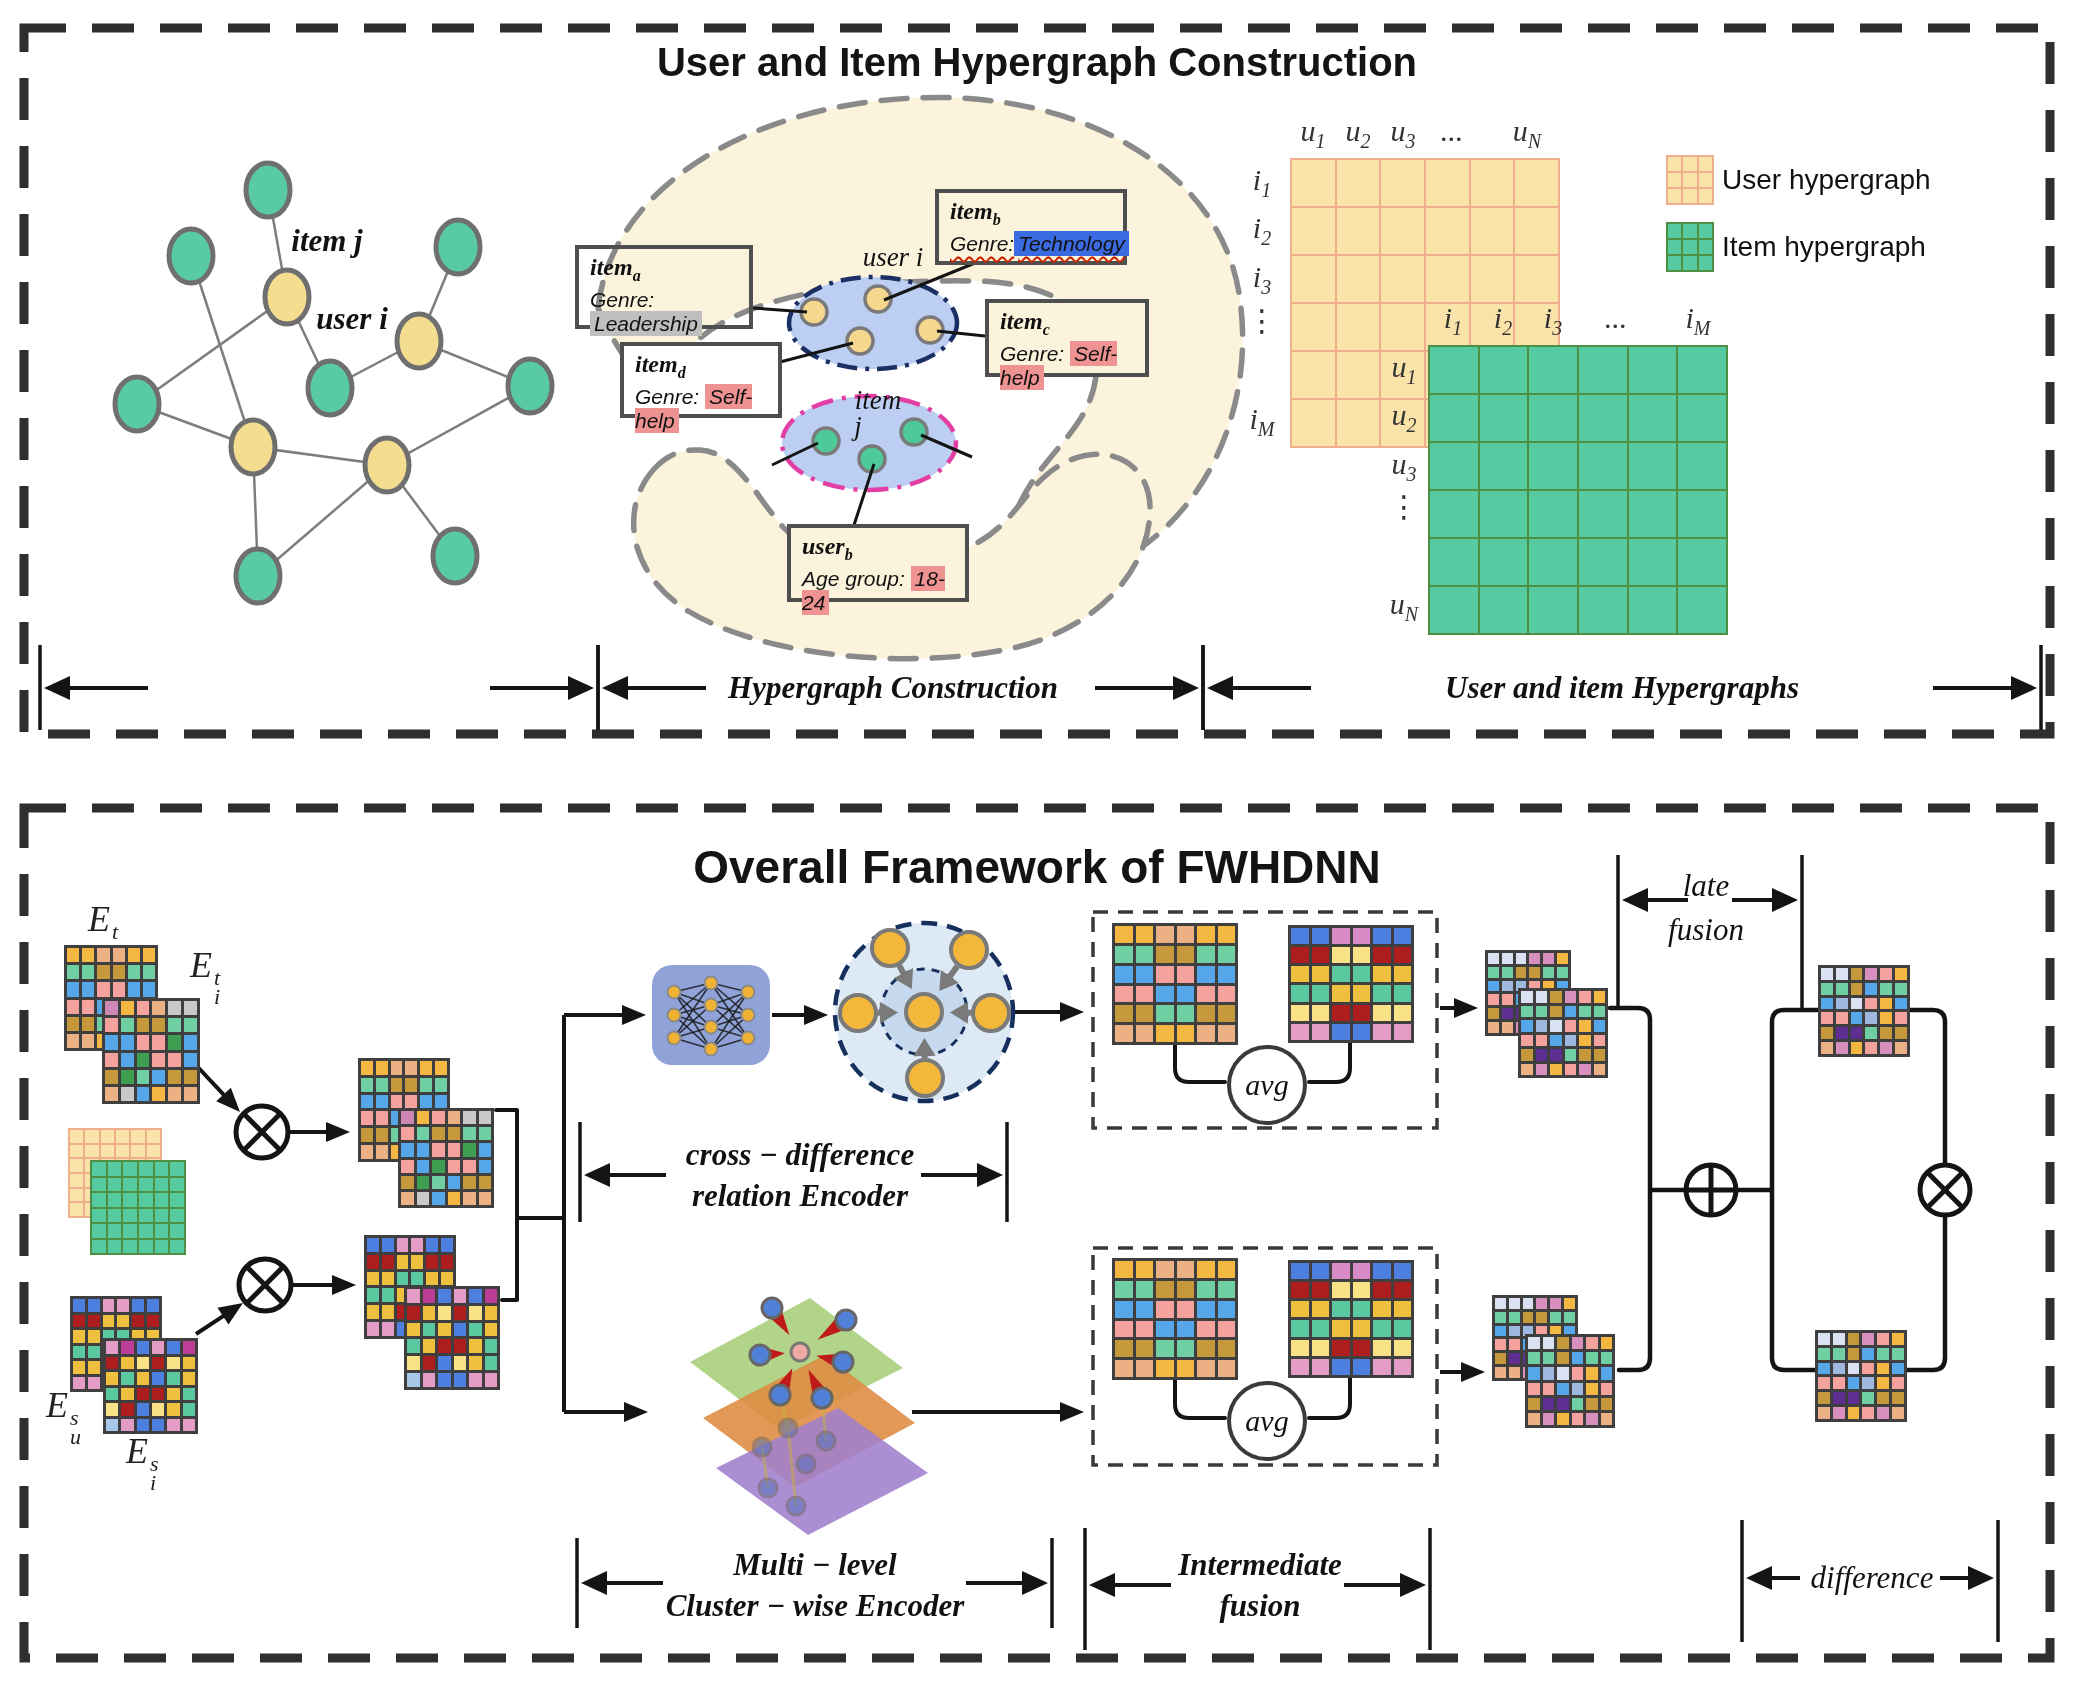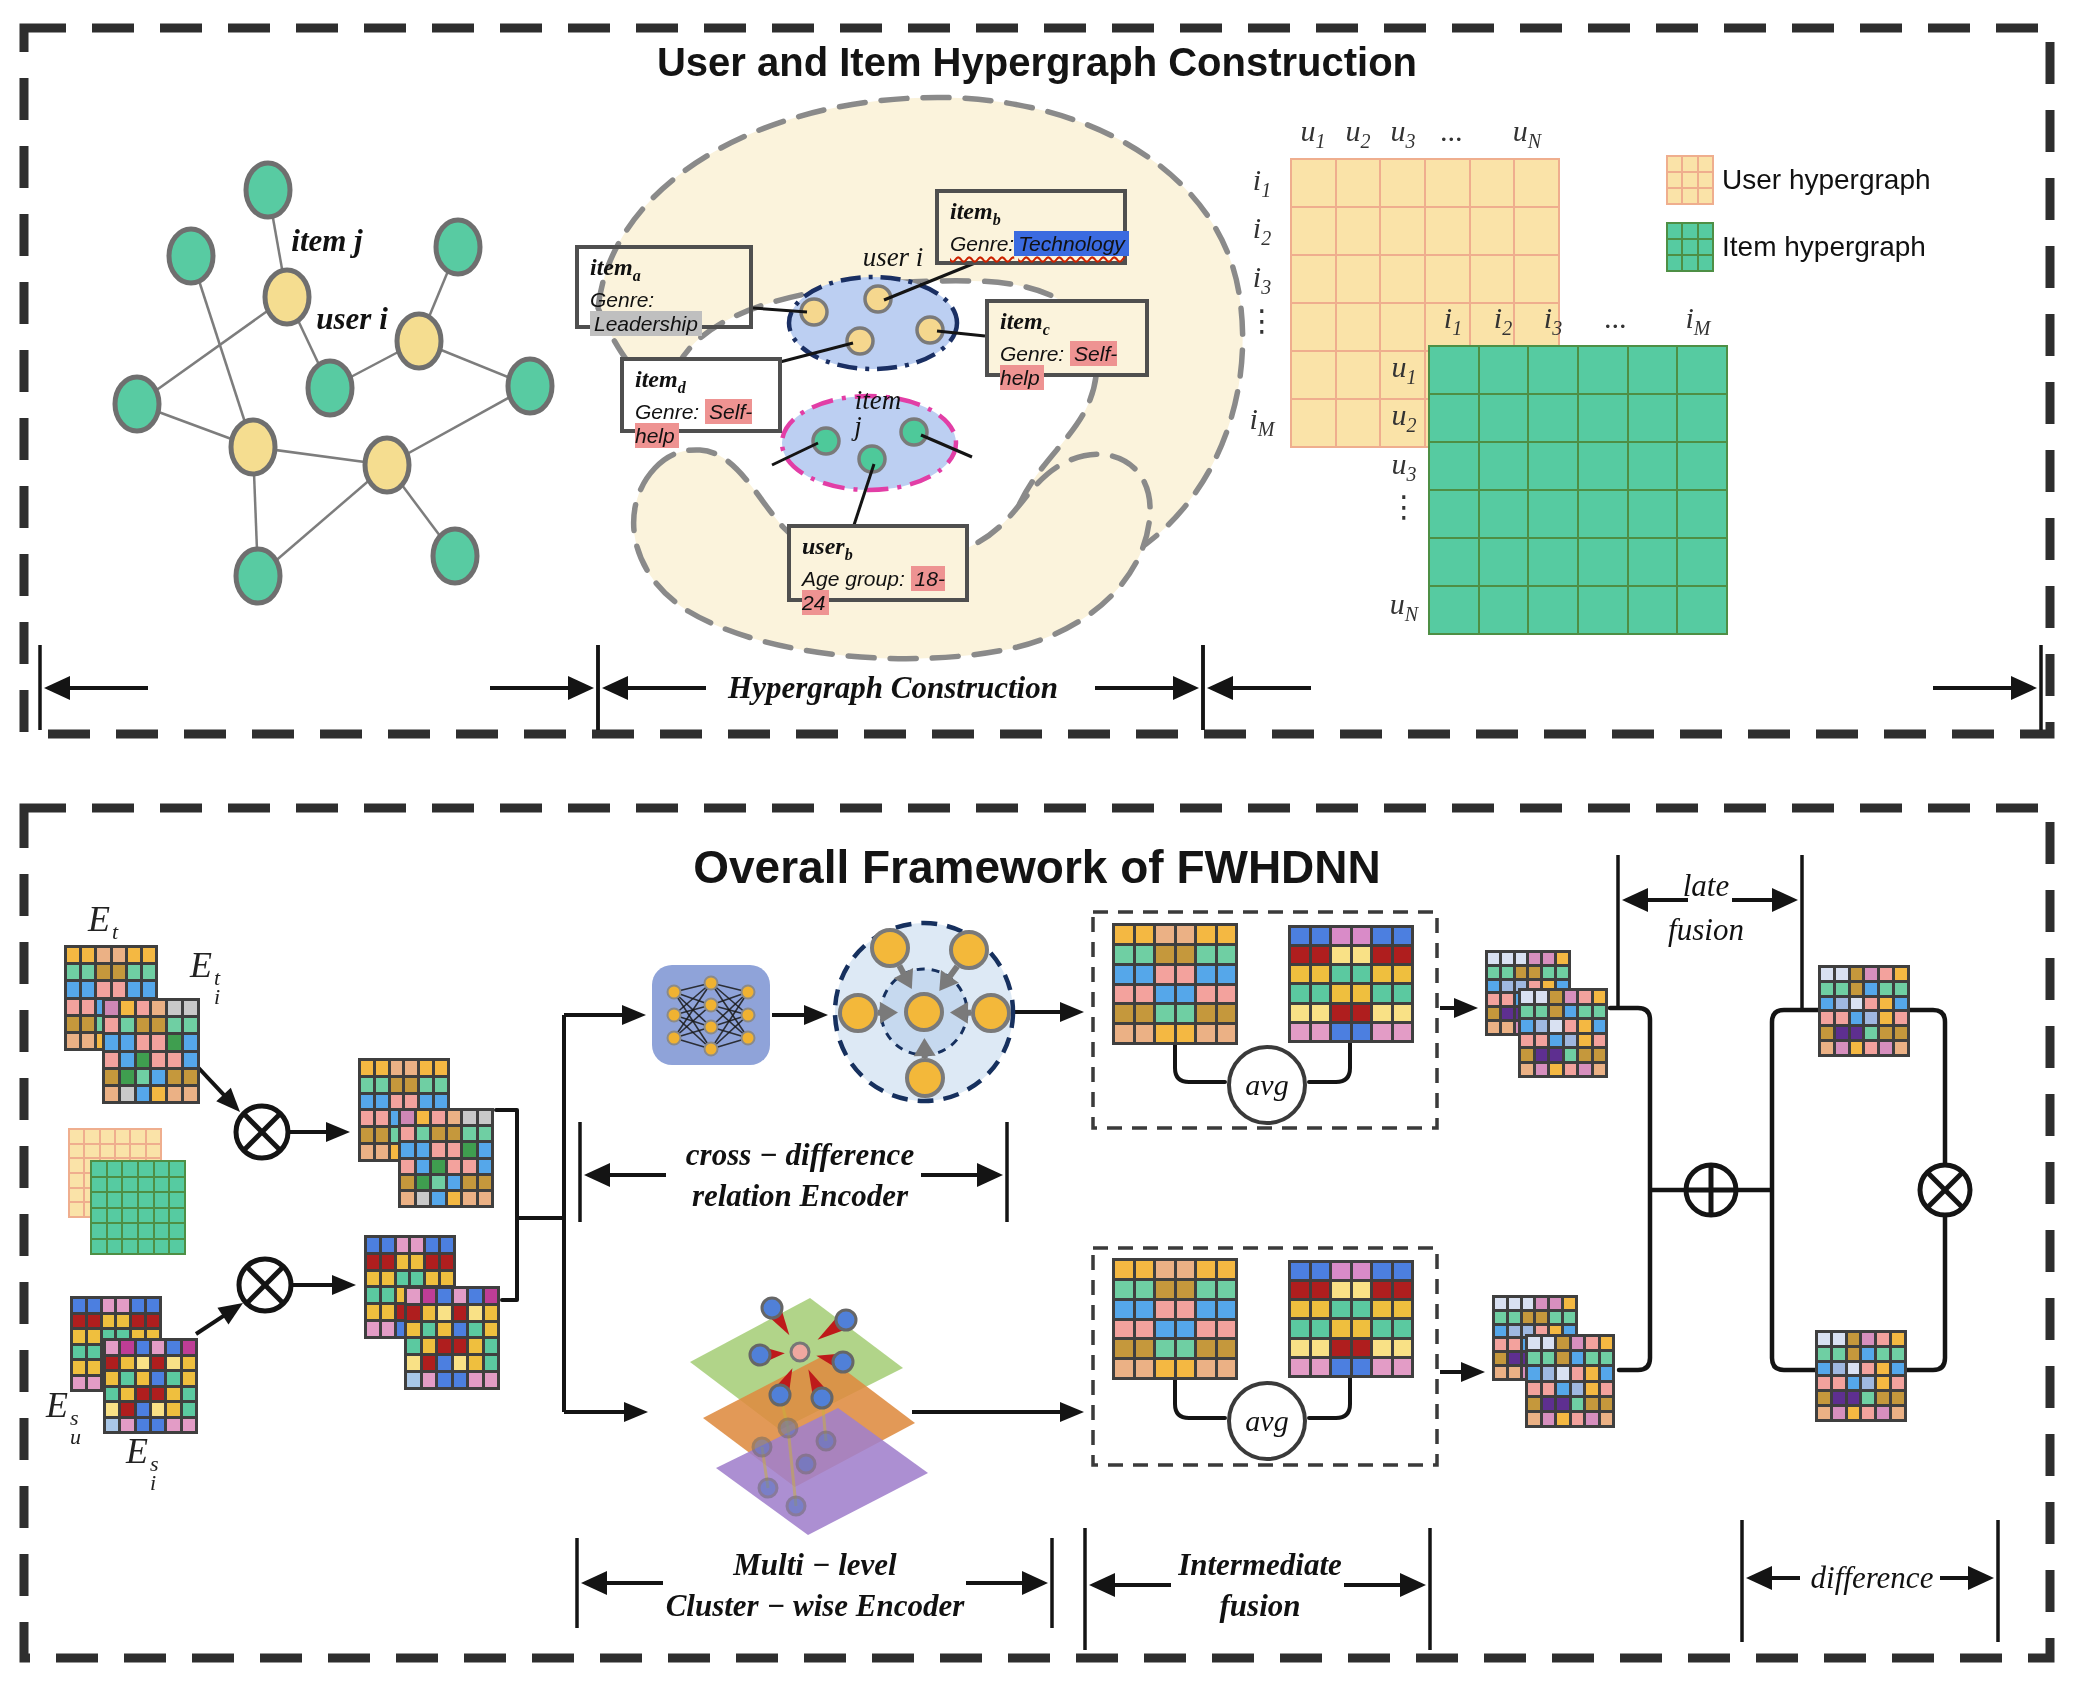--- a/index.html
+++ b/index.html
@@ -275,33 +275,34 @@
     <div class="box-line wavy"><span>Genre:</span><span class="hl hl-blue">Technology</span></div>
   </div>
   <div class="attr-box bg-none" style="left:575px;top:245px;width:178px;height:84px">
     <div class="box-title"><span>item</span><sub>a</sub></div>
     <div class="box-line"><span>Genre: </span><span class="hl hl-gray">Leadership</span></div>
   </div>
   <div class="attr-box bg-cream" style="left:985px;top:299px;width:164px;height:78px">
     <div class="box-title"><span>item</span><sub>c</sub></div>
     <div class="box-line"><span>Genre: </span><span class="hl hl-red">Self-help</span></div>
   </div>
-  <div class="attr-box bg-white" style="left:620px;top:357px;width:162px;height:76px">
+  <div class="attr-box bg-white" style="left:620px;top:342px;width:162px;height:76px">
     <div class="box-title"><span>item</span><sub>d</sub></div>
     <div class="box-line"><span>Genre: </span><span class="hl hl-red">Self-help</span></div>
   </div>
   <div class="attr-box bg-cream" style="left:787px;top:524px;width:182px;height:78px">
     <div class="box-title"><span>user</span><sub>b</sub></div>
     <div class="box-line"><span>Age group: </span><span class="hl hl-red">18-24</span></div>
   </div>
 
   <div class="txt legend-label" style="left:1722px;top:180px;transform:translateY(-50%)">User hypergraph</div>
   <div class="txt legend-label" style="left:1722px;top:247px;transform:translateY(-50%)">Item hypergraph</div>
 
   <div class="txt seg ctr" style="left:893px;top:688px">Hypergraph Construction</div>
+  <div class="txt seg ctr" style="left:1622px;top:688px">User and item Hypergraphs</div>
 
   <div class="txt title" style="left:0;top:840px;width:2074px;text-align:center;font-size:46px">Overall Framework of FWHDNN</div>
 
   <div class="evar" style="left:88px;top:898px">
     <span>E</span><span class="ss">
         <span>t</span>
         <span>u</span>
       </span>
   </div>
   <div class="evar" style="left:190px;top:944px">

